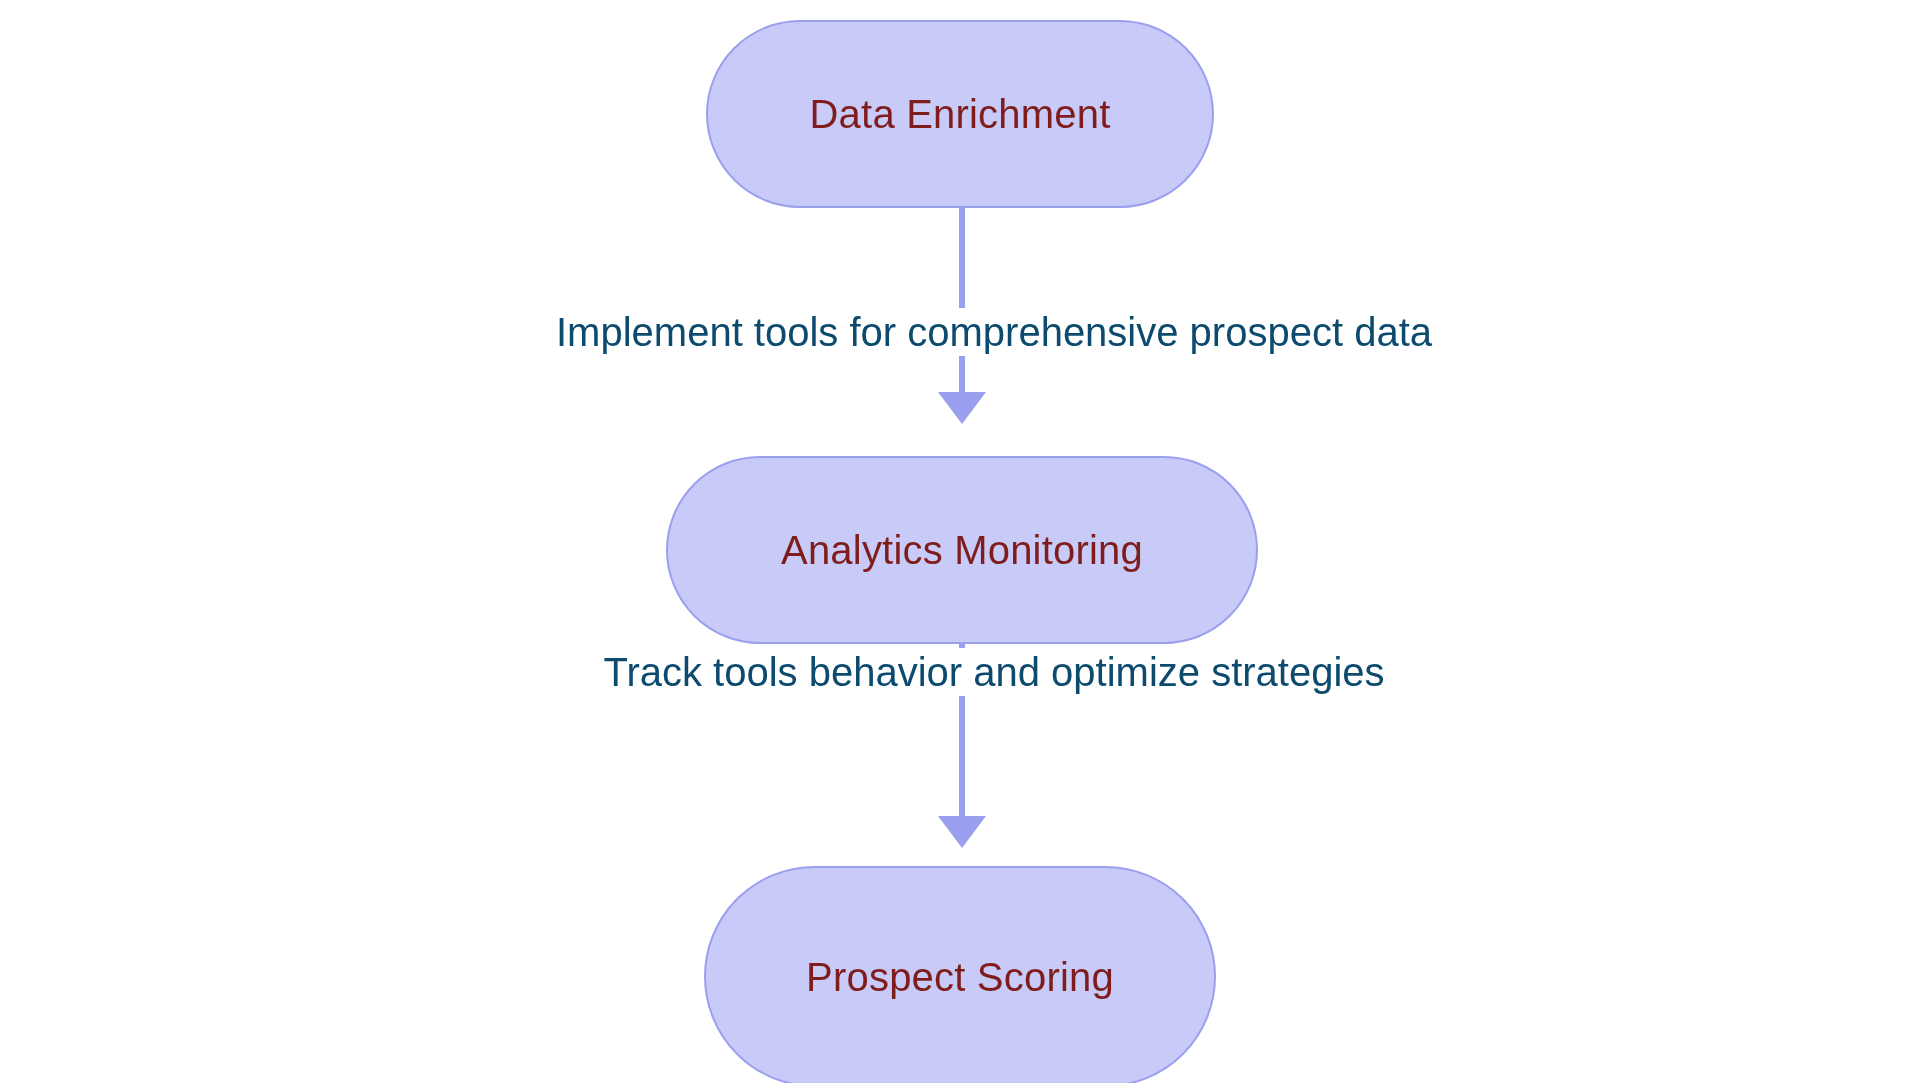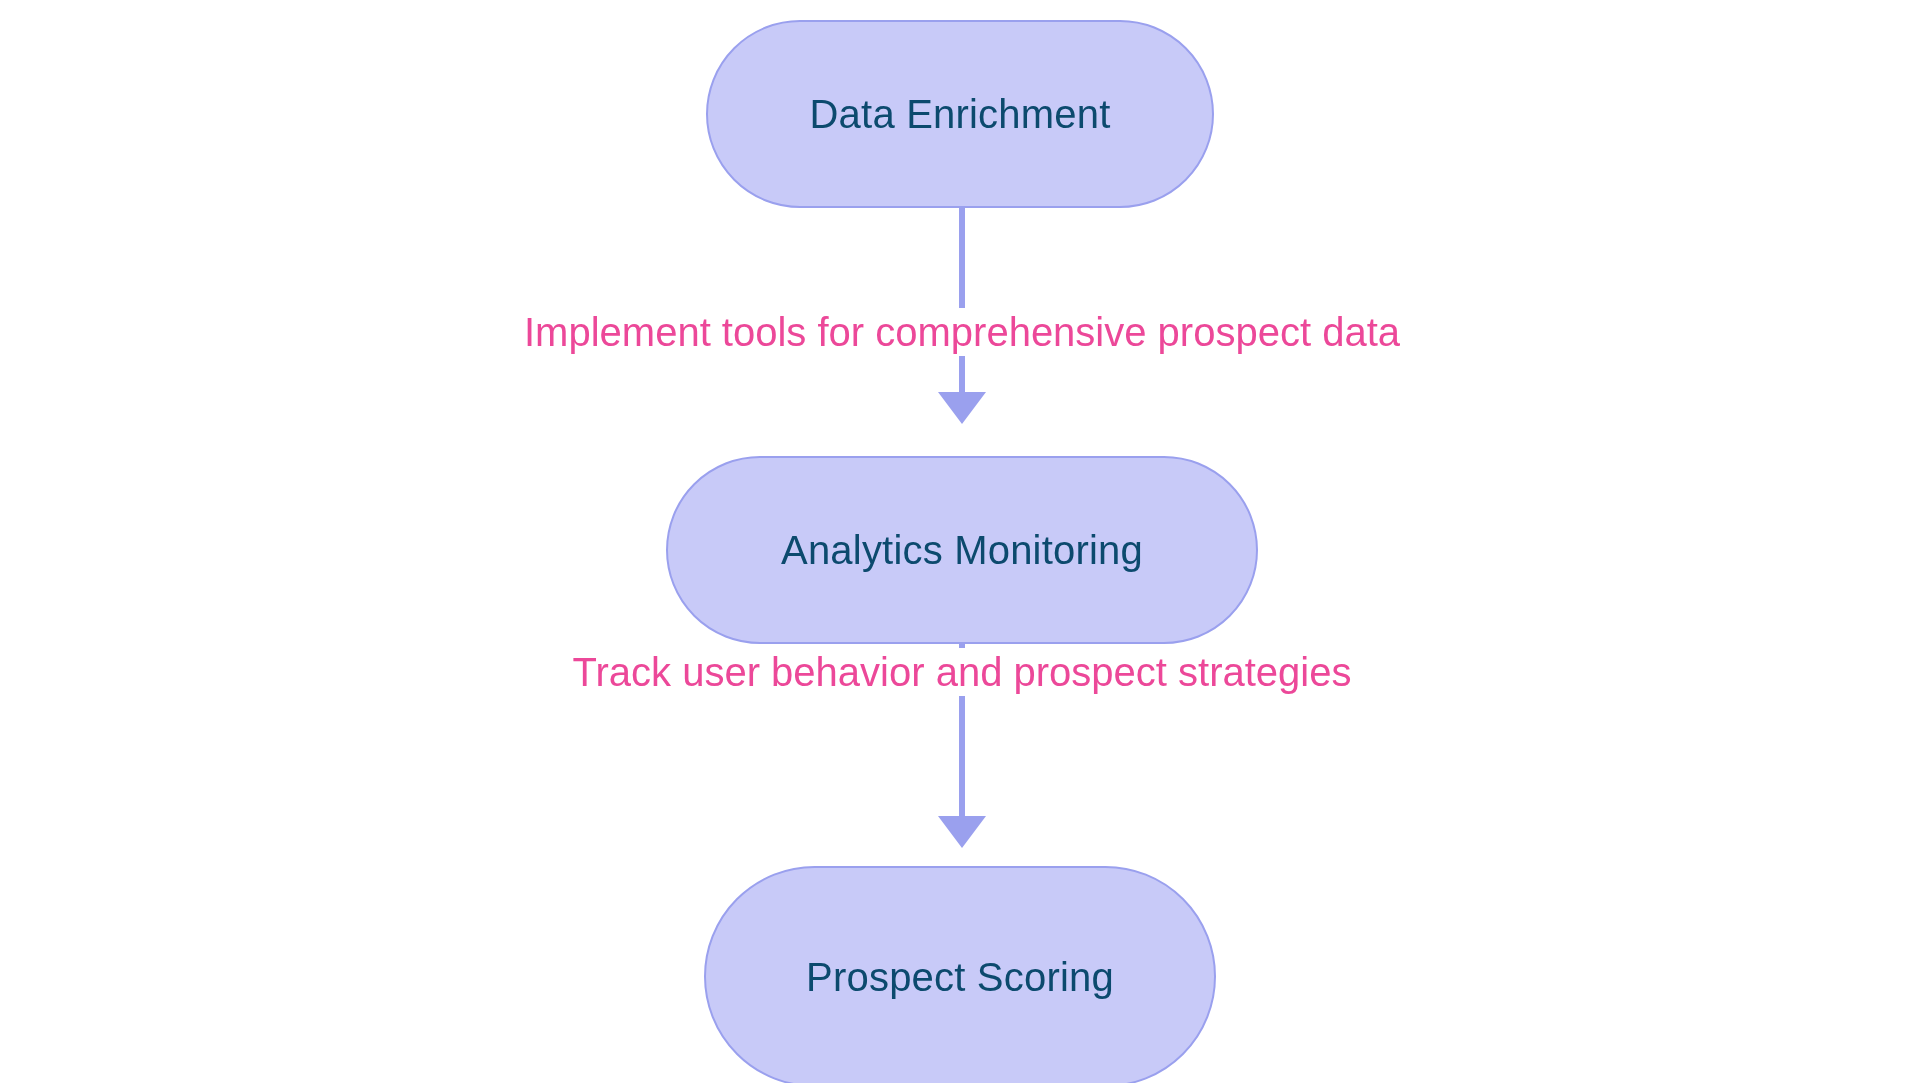--- a/index.html
+++ b/index.html
@@ -26,21 +26,21 @@
     box-sizing: border-box;
     background: #c8caf8;
     border: 2px solid #9aa0ee;
     border-radius: 999px;
     display: flex;
     align-items: center;
     justify-content: center;
     z-index: 3;
   }
   .node-label {
-    color: #0c4a6e;
+    color: #7f1d1d;
     font-size: 40px;
     font-weight: 400;
     letter-spacing: 0.2px;
     white-space: nowrap;
     line-height: 1;
   }
 
   #node-data-enrichment {
     left: 706px;
     top: 20px;
@@ -80,30 +80,31 @@
     border-right: 24px solid transparent;
     border-top: 32px solid #9aa0ee;
     z-index: 2;
   }
   #edge-arrow-1 { top: 392px; }
   #edge-arrow-2 { top: 816px; }
 
   
   .edge-label {
     position: absolute;
-    color: #ec4899;
+    color: #0c4a6e;
     font-size: 40px;
     font-weight: 400;
     white-space: nowrap;
     line-height: 1;
     background: #ffffff;
     padding: 4px 6px;
     z-index: 4;
     transform: translateX(-50%);
     text-align: center;
+    margin-left: 32px;
   }
   #edge-label-1 { left: 962px; top: 308px; }
   #edge-label-2 { left: 962px; top: 648px; }
 </style>
 </head>
 <body>
 
 <div id="flowchart">
 
   <div class="node" id="node-data-enrichment">
@@ -113,19 +114,19 @@
   <div class="edge-line" id="edge-line-1"></div>
   <div class="edge-arrow" id="edge-arrow-1"></div>
   <div class="edge-label" id="edge-label-1">Implement tools for comprehensive prospect data</div>
 
   <div class="node" id="node-analytics-monitoring">
     <span class="node-label">Analytics Monitoring</span>
   </div>
 
   <div class="edge-line" id="edge-line-2"></div>
   <div class="edge-arrow" id="edge-arrow-2"></div>
-  <div class="edge-label" id="edge-label-2">Track user behavior and prospect strategies</div>
+  <div class="edge-label" id="edge-label-2">Track tools behavior and optimize strategies</div>
 
   <div class="node" id="node-prospect-scoring">
     <span class="node-label">Prospect Scoring</span>
   </div>
 
 </div>
 
 </body></html>

